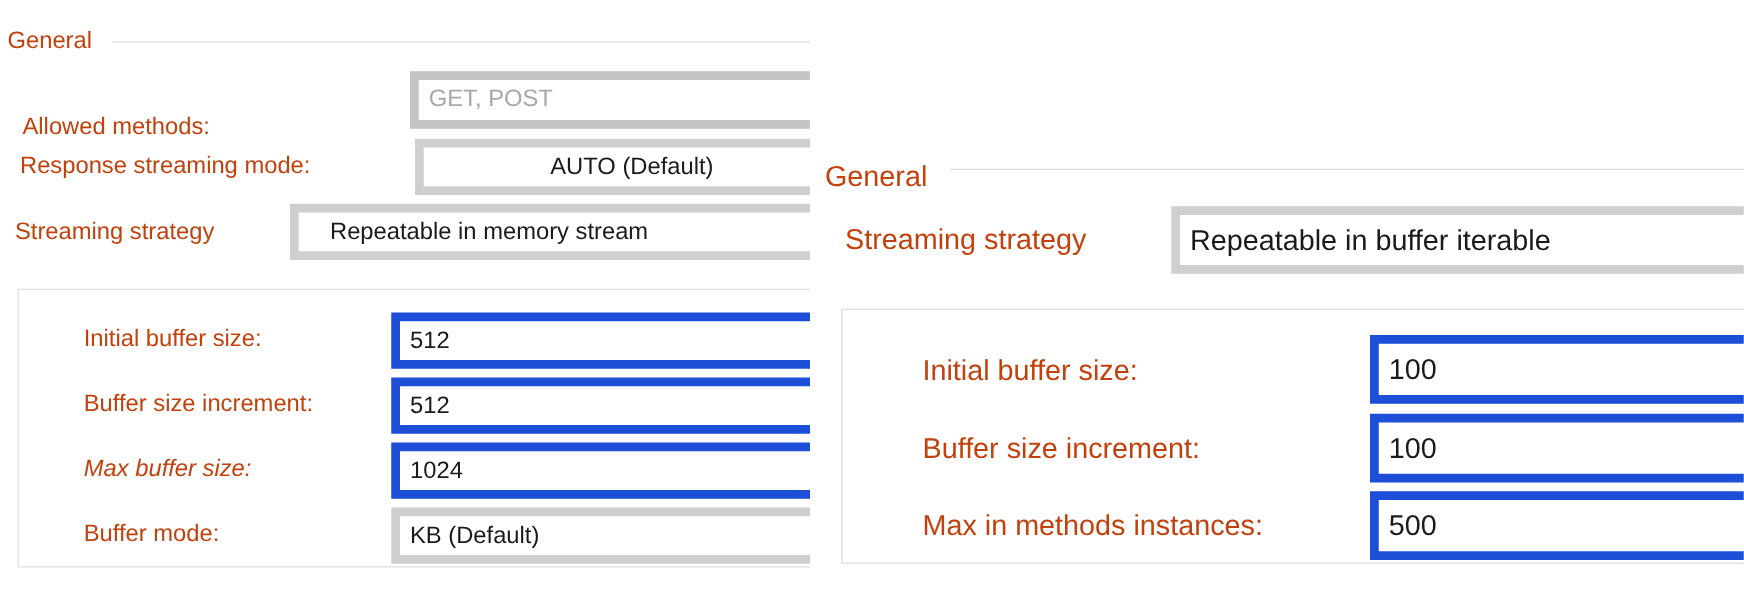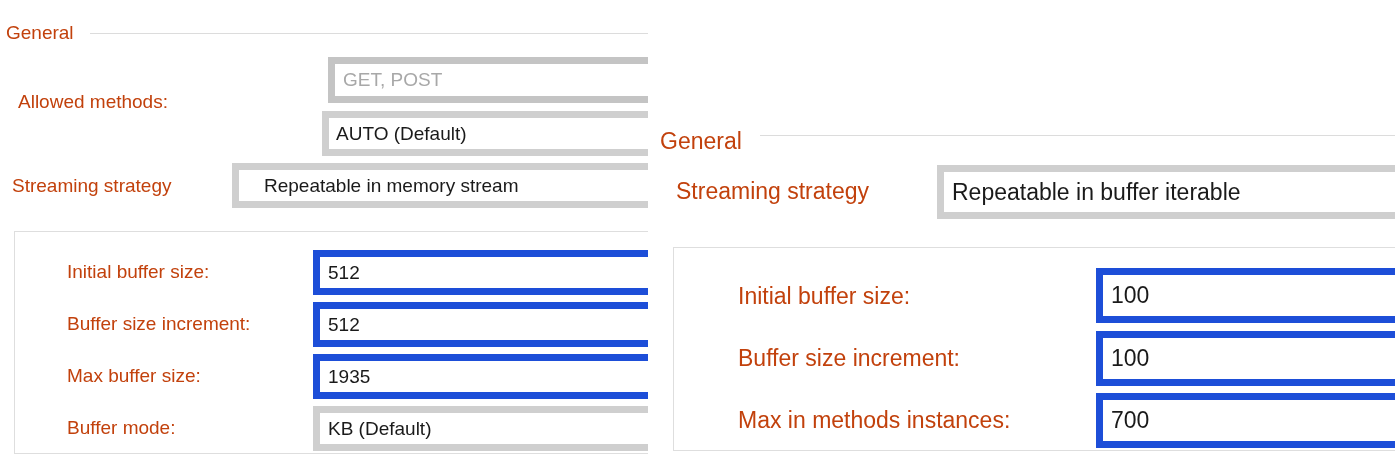--- a/index.html
+++ b/index.html
@@ -19,44 +19,45 @@
 
 <div id="left" class="panel">
   <div class="lbl" style="left:6px; top:22px;">General</div>
   <div class="legend-line" style="left:90px; top:33px; width:560px;"></div>
 
   <div class="lbl" style="left:18px; top:69px;margin-top:22px;">Allowed methods:</div>
   <div class="field disabled" style="left:328px; top:57px; width:340px; height:46px; padding-left:8px;">
     <span>GET, POST</span>
   </div>
 
-  <div class="field combo" style="left:322px; top:111px; width:340px; height:45px; padding-left:7px;">
+  <div class="lbl" style="left:16px; top:122px;">Response streaming mode:</div>
+  <div class="field combo" style="left:332px; top:111px; width:340px; height:45px; padding-left:7px;justify-content:center;">
     <span>AUTO (Default)</span>
   </div>
 
   <div class="lbl" style="left:12px; top:175px;">Streaming strategy</div>
   <div class="field combo" style="left:232px; top:163px; width:440px; height:45px; padding-left:25px;">
     <span>Repeatable in memory stream</span>
   </div>
 
   <div class="group" style="left:14px; top:231px; width:660px; height:223px;"></div>
 
   <div class="lbl" style="left:67px; top:261px;">Initial buffer size:</div>
   <div class="field" style="left:313px; top:250px; width:360px; height:45px; padding-left:8px;">
     <span>512</span>
   </div>
 
   <div class="lbl" style="left:67px; top:313px;">Buffer size increment:</div>
   <div class="field" style="left:313px; top:302px; width:360px; height:45px; padding-left:8px;">
     <span>512</span>
   </div>
 
-  <div class="lbl" style="left:67px; top:365px;">Max buffer size:</div>
+  <div class="lbl" style="left:67px; top:365px;font-style:italic;">Max buffer size:</div>
   <div class="field" style="left:313px; top:354px; width:360px; height:45px; padding-left:8px;">
-    <span>1935</span>
+    <span>1024</span>
   </div>
 
   <div class="lbl" style="left:67px; top:417px;">Buffer mode:</div>
   <div class="field combo" style="left:313px; top:406px; width:360px; height:45px; padding-left:8px;text-align:right;">
     <span>KB (Default)</span>
   </div>
 </div>
 
 <div id="right" class="panel">
   <div class="lbl" style="left:12px; top:128px;">General</div>
@@ -74,15 +75,15 @@
     <span>100</span>
   </div>
 
   <div class="lbl" style="left:90px; top:345px;">Buffer size increment:</div>
   <div class="field" style="left:448px; top:331px; width:310px; height:55px; padding-left:8px;">
     <span>100</span>
   </div>
 
   <div class="lbl" style="left:90px; top:407px;">Max in methods instances:</div>
   <div class="field" style="left:448px; top:393px; width:310px; height:55px; padding-left:8px;">
-    <span>700</span>
+    <span>500</span>
   </div>
 </div>
 
 </body></html>

